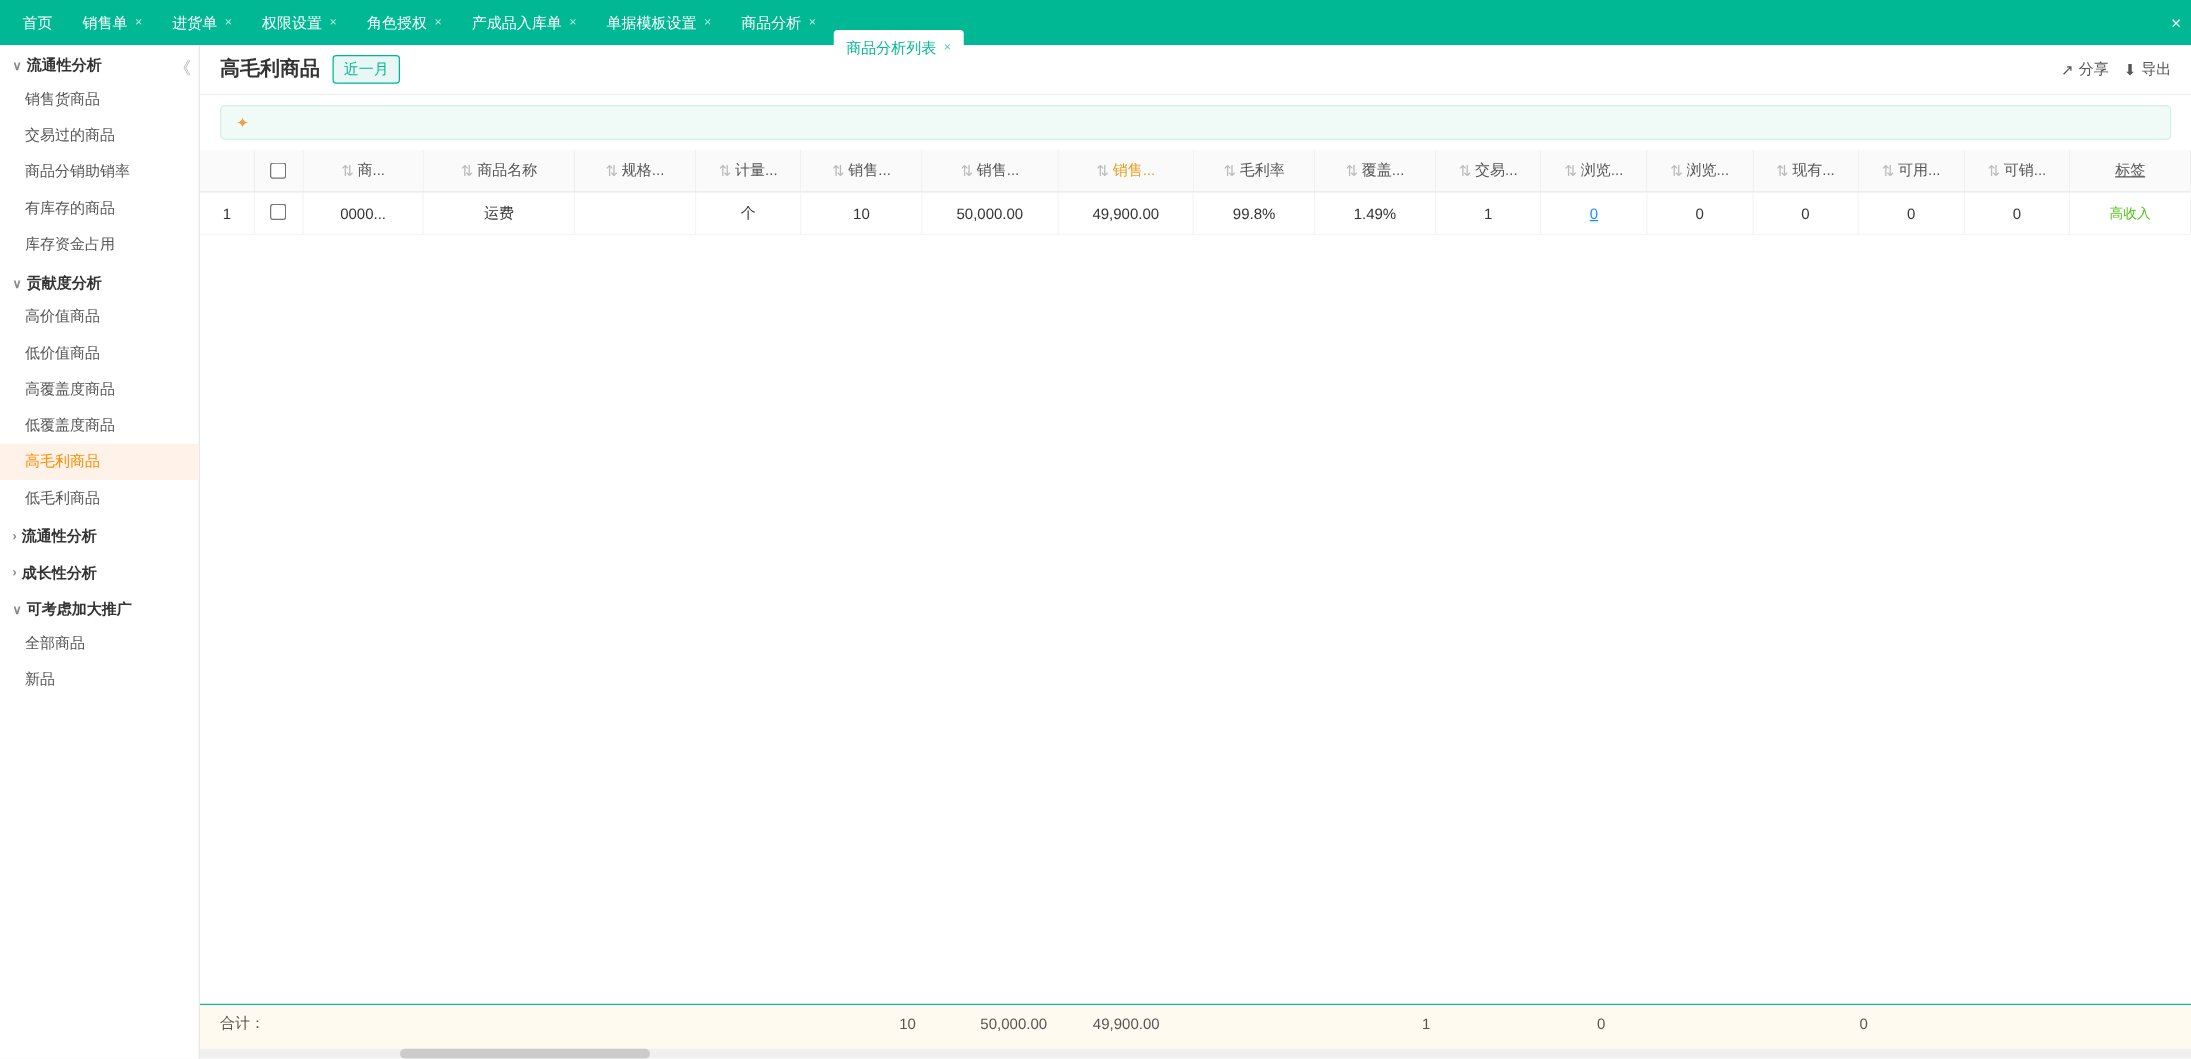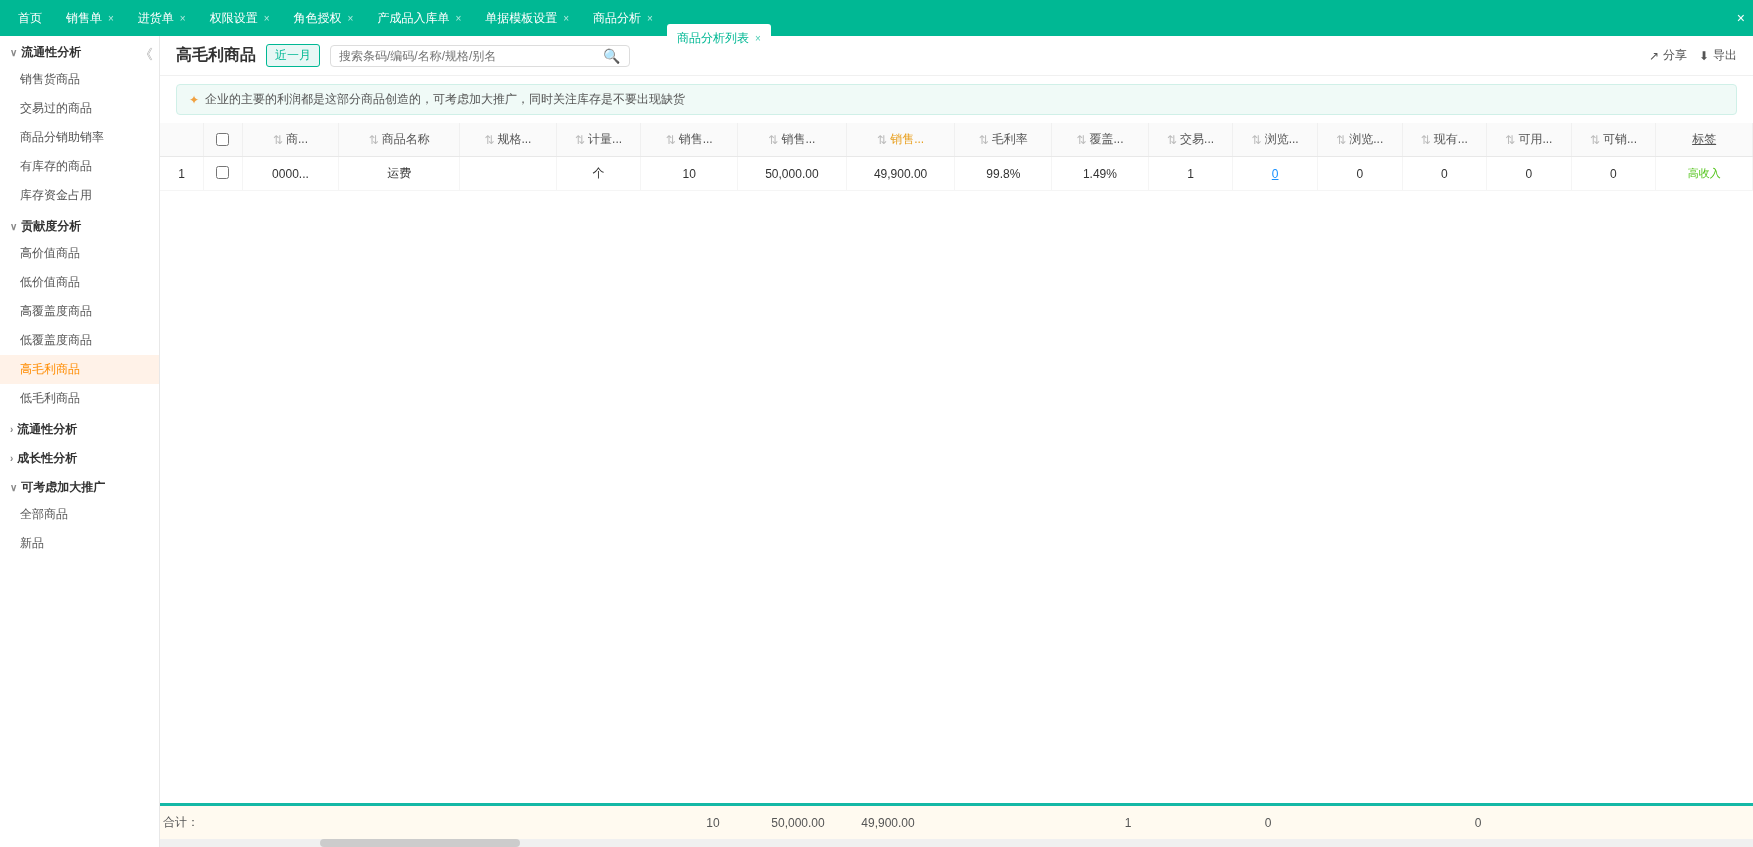--- a/index.html
+++ b/index.html
@@ -209,24 +209,24 @@
       border-right: 1px solid #f5f5f5;
       padding: 8px 6px;
       text-align: center;
       color: #333;
     }
     .tag-high { color: #52c41a; font-size: 11px; }
 
     
     .footer-bar {
       display: flex;
-      align-items: center;
-      border-top: 3px solid #14b8a6;
+      align-items: flex-start;
+      border-top: 1px solid #14b8a6;
       background: #fffaf0;
-      padding: 6px 3px;
+      padding: 6px 16px;
       font-size: 12px;
       color: #555;
       flex-shrink: 0;
       min-height: 36px;
     }
     .footer-cells {
       display: flex;
       flex: 1;
       align-items: center;
     }
@@ -368,39 +368,34 @@
     <div class="sidebar-item">
       <span>新品</span>
     </div>
   </div>
 
   <div class="content-area">
 
     <div class="content-header">
       <span class="content-title">高毛利商品</span>
       <button class="filter-btn">近一月</button>
-      <div class="search-box">
-        <input type="text" placeholder="搜索条码/编码/名称/规格/别名" style="">
-        <span class="search-icon">🔍</span>
-      </div>
       <div class="header-actions">
         <div class="action-btn">
           <span>↗</span>
           <span>分享</span>
         </div>
         <div class="action-btn">
           <span>⬇</span>
           <span>导出</span>
         </div>
       </div>
     </div>
 
     <div class="info-banner">
       <span class="info-icon">✦</span>
-      <span>企业的主要的利润都是这部分商品创造的，可考虑加大推广，同时关注库存是不要出现缺货</span>
     </div>
 
     <div class="table-container">
       <table>
         <thead>
           <tr>
             <th style="width:36px;">
                 <div class="th-inner"></div>
               </th>
             <th style="width:32px;">

